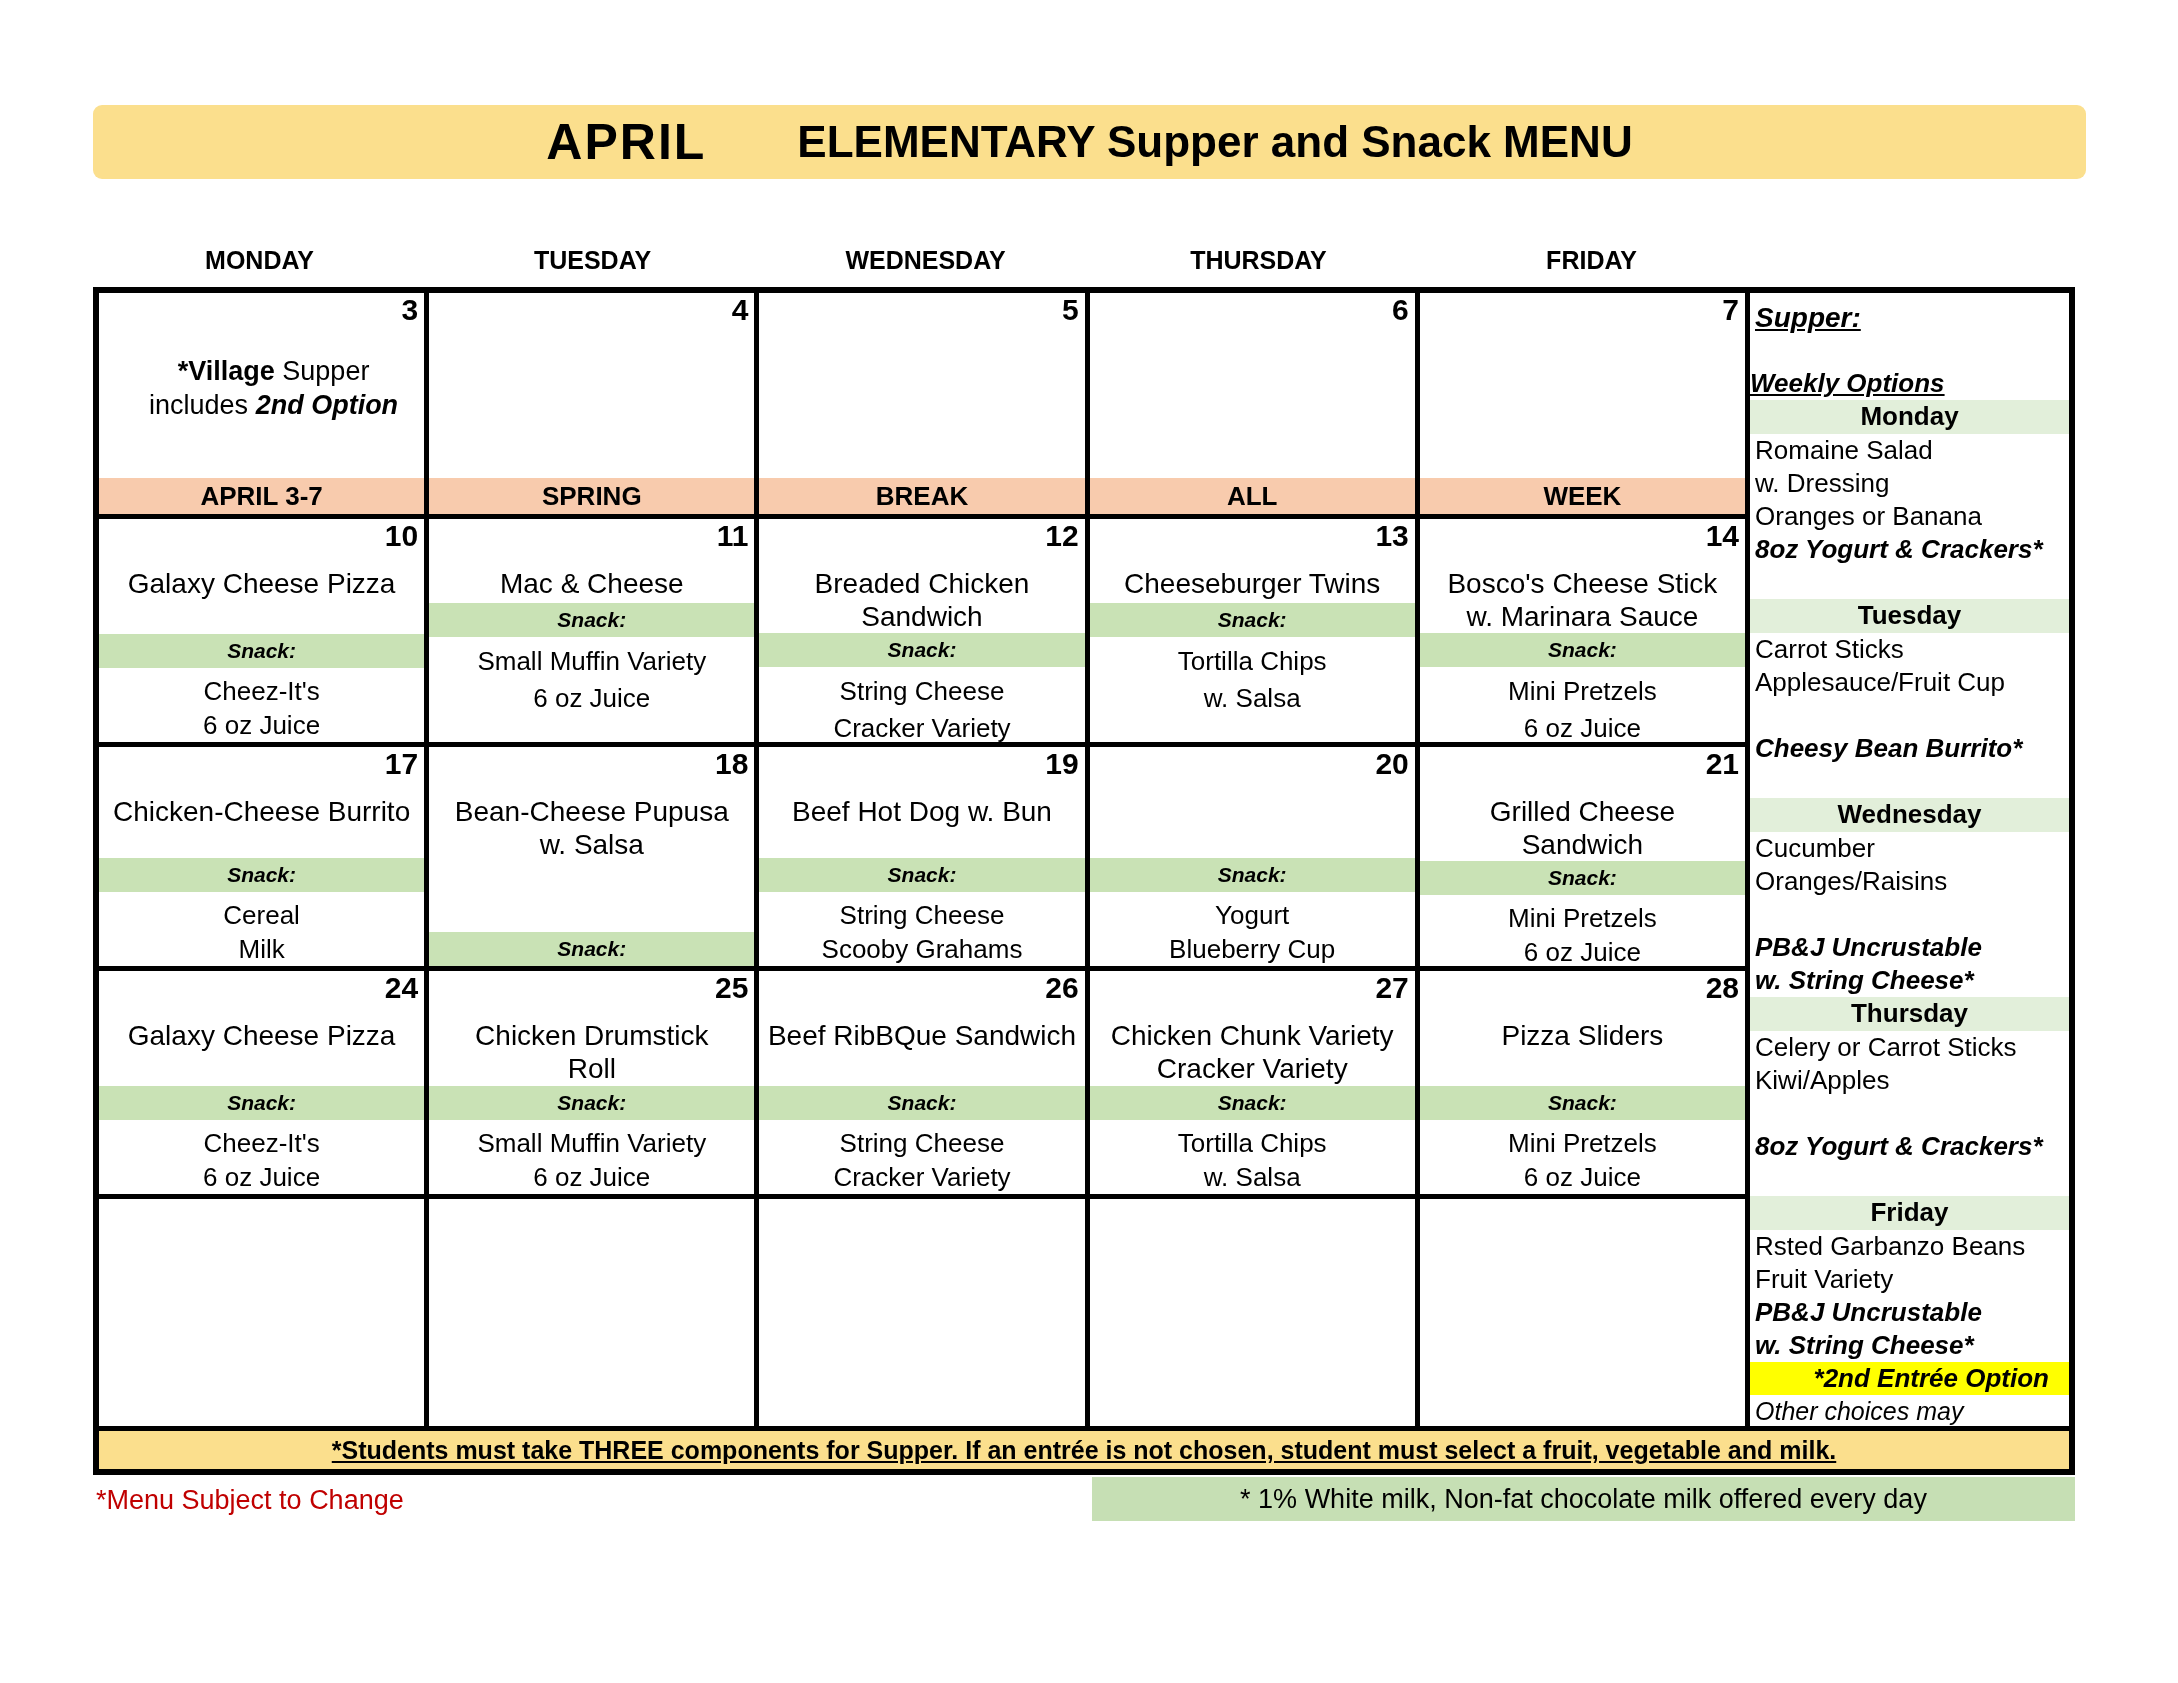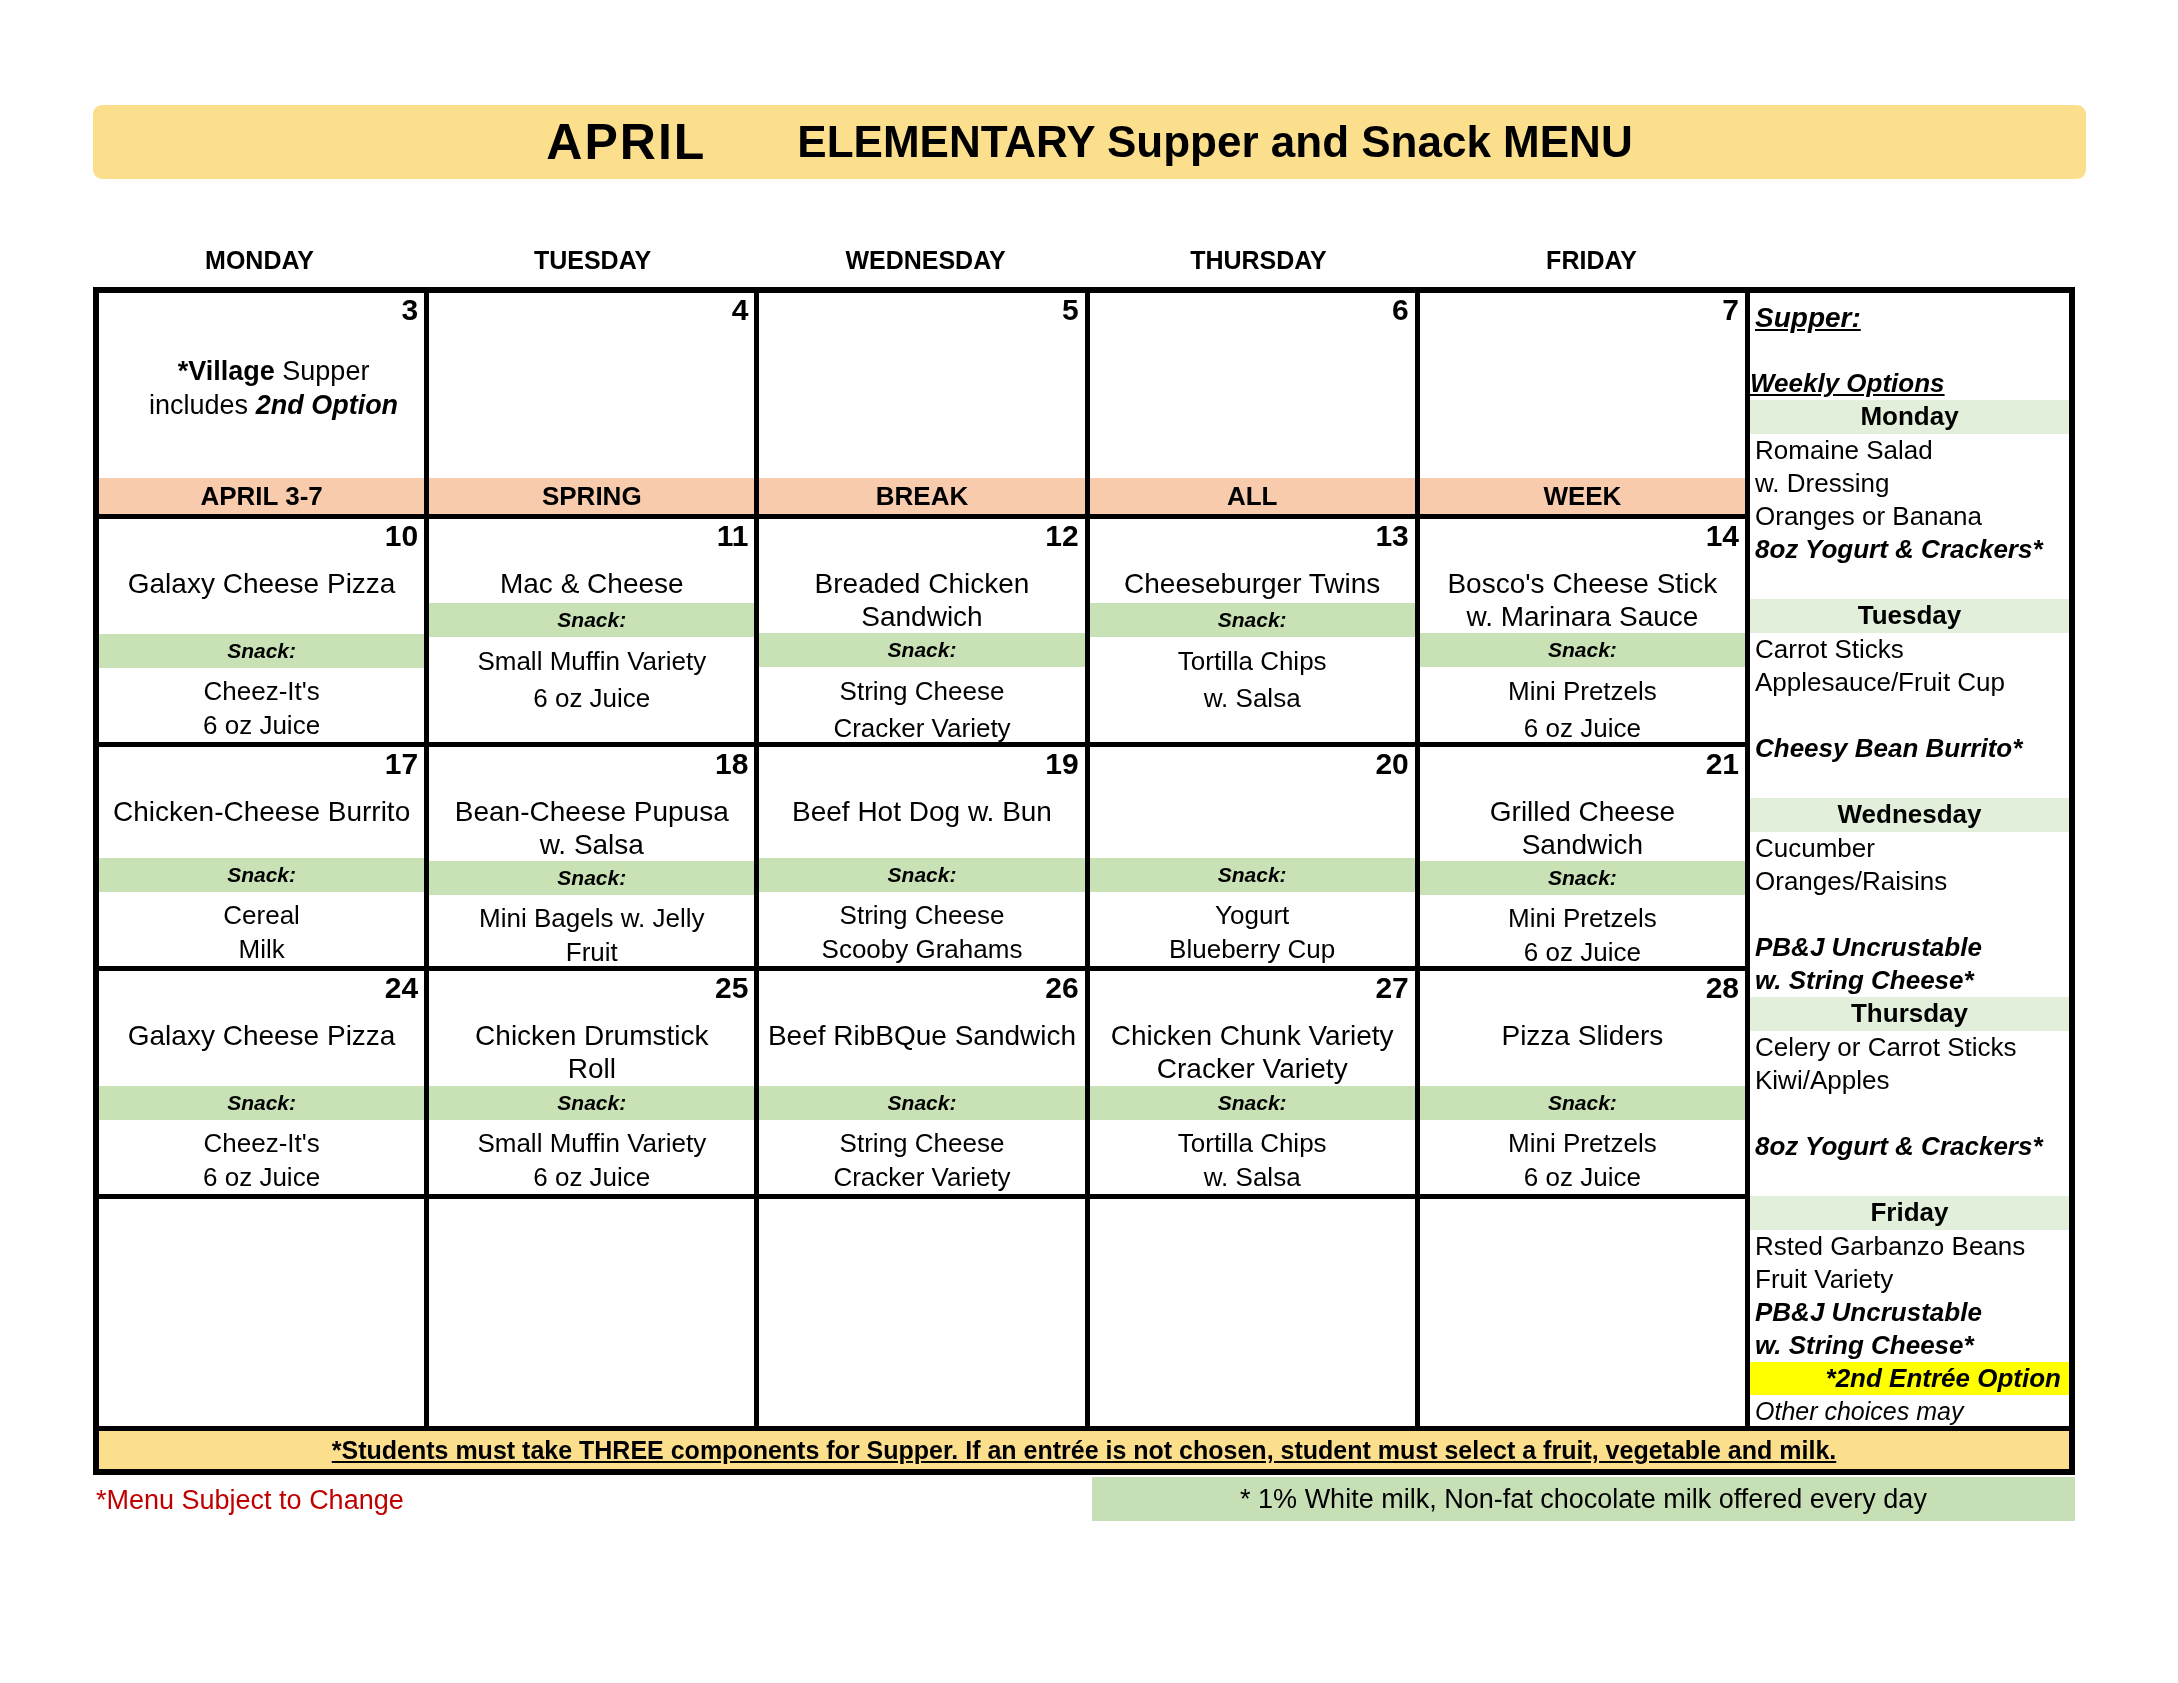--- a/index.html
+++ b/index.html
@@ -37,21 +37,21 @@
   .snack-items { flex:0 0 63px; padding-top:6px; text-align:center; font-size:26px; line-height:34px; white-space:pre-line; }
   .menu-cell.snack-tall .snack-items { flex:0 0 99px; line-height:37px; }
 
   
   .sidebar { grid-column:6; grid-row:1 / 6; border-right:none; padding-top:8px; }
   .sb-line { height:33px; font-size:26px; line-height:33px; padding-left:5px; box-sizing:border-box; overflow:hidden; }
   .sb-title { font-size:28px; font-weight:bold; font-style:italic; text-decoration:underline; }
   .sb-subtitle { text-align:left; padding-left:0; font-weight:bold; font-style:italic; text-decoration:underline; }
   .sb-day { background:#E2EFDA; text-align:center; padding-left:0; font-weight:bold; height:34px; }
   .sb-bi { font-weight:bold; font-style:italic; }
-  .sb-hl { background:#FFFF00; text-align:right; padding-right:8px; font-weight:bold; font-style:italic; }
+  .sb-hl { background:#FFFF00; text-align:right; padding-right:20px; font-weight:bold; font-style:italic; }
   .sb-it { font-style:italic; font-size:25px; }
 
   
   .footer-band { grid-column:1 / 7; grid-row:6; background:#FBDF8D; border:none;
     display:flex; align-items:center; justify-content:center;
     font-weight:bold; font-size:25px; text-decoration:underline; }
 
   
   .note-red { position:absolute; left:96px; top:1485px; color:#C00000; font-size:27px; }
   .note-green { position:absolute; left:1092px; top:1477px; width:983px; height:44px; background:#C6DFB4;
@@ -188,22 +188,20 @@
     <div class="snack-band">Snack:</div>
     <div class="snack-items">Cereal
 Milk</div>
   </div>
   <div class="cell menu-cell">
     <span class="date">18</span>
     <div class="entree">Bean-Cheese Pupusa
 w. Salsa</div>
     <div class="spacer"></div>
     <div class="snack-band">Snack:</div>
-    <div class="snack-items">Mini Bagels w. Jelly
-Fruit</div>
   </div>
   <div class="cell menu-cell">
     <span class="date">19</span>
     <div class="entree">Beef Hot Dog w. Bun</div>
     <div class="spacer"></div>
     <div class="snack-band">Snack:</div>
     <div class="snack-items">String Cheese
 Scooby Grahams</div>
   </div>
   <div class="cell menu-cell">

